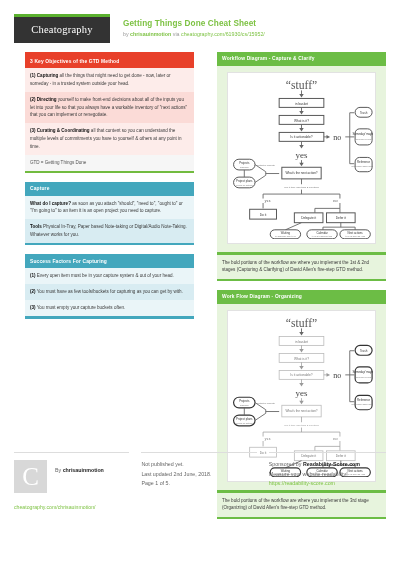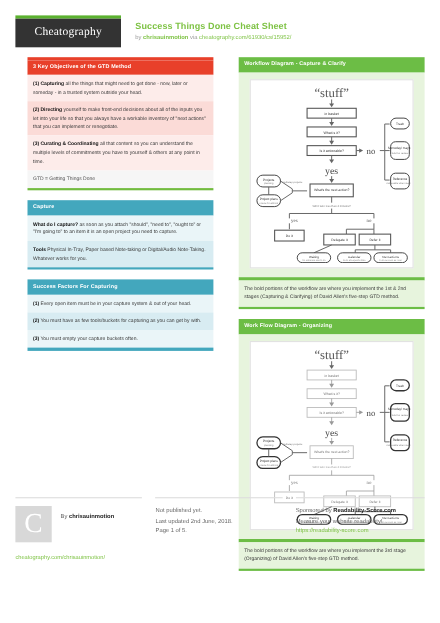--- a/index.html
+++ b/index.html
@@ -99,21 +99,21 @@
 <body>
 
 <div class="page">
 
   <div class="header">
     <div class="logo-wrap">
       <div class="logo-bar"></div>
       <div class="logo-box">Cheatography</div>
     </div>
     <div class="title-wrap">
-      <div class="sheet-title">Success Things Done Cheat Sheet</div>
+      <div class="sheet-title">Getting Things Done Cheat Sheet</div>
       <div class="sheet-by">
         <span>by </span><b>chrisauinmotion</b><span> via </span><span class="lnk">cheatography.com/61930/cs/15952/</span>
       </div>
     </div>
   </div>
 
   <div class="columns">
 
     <div class="col">
 

